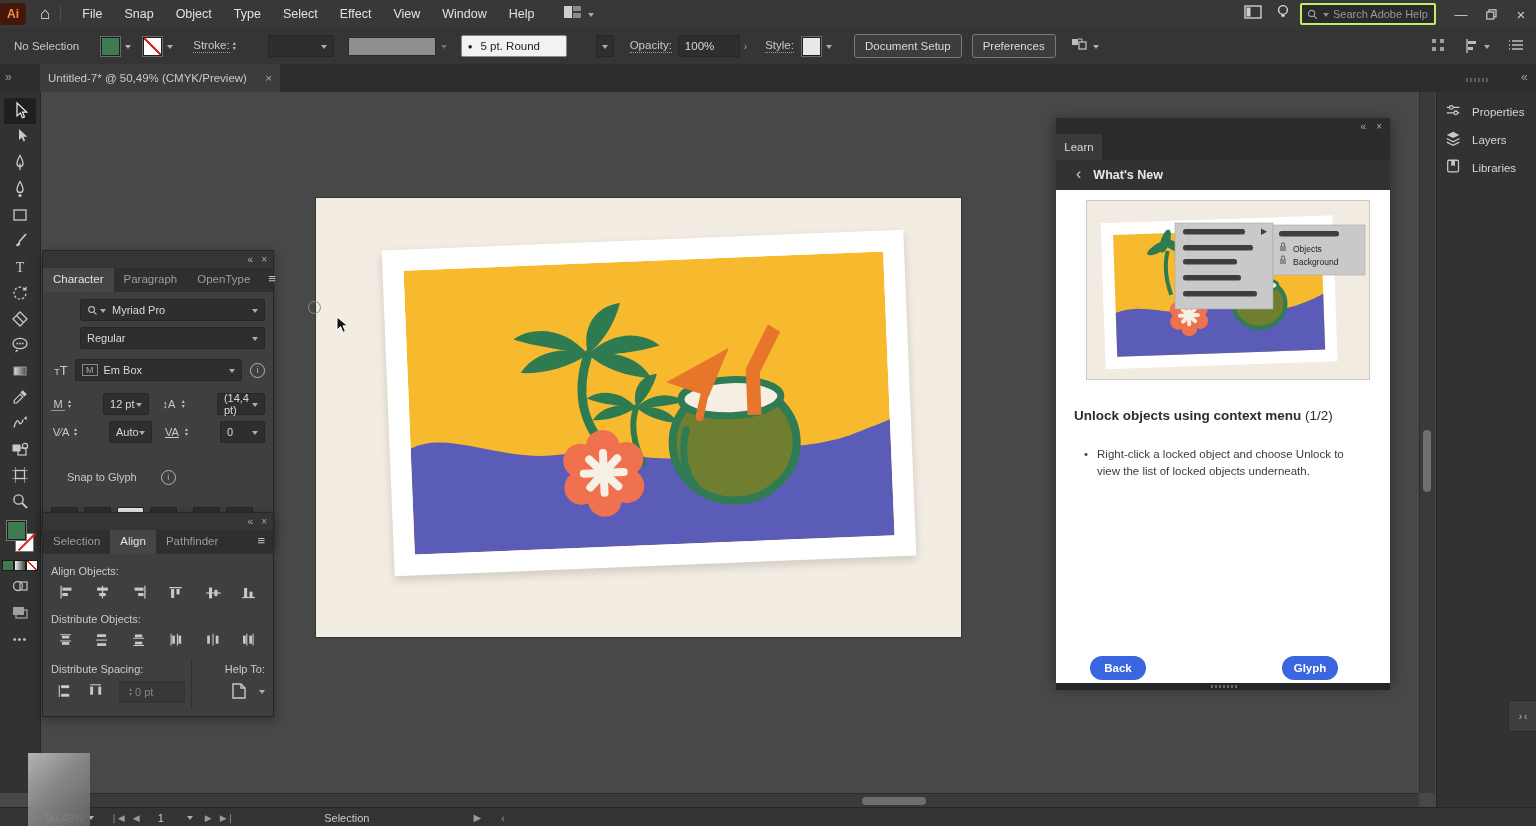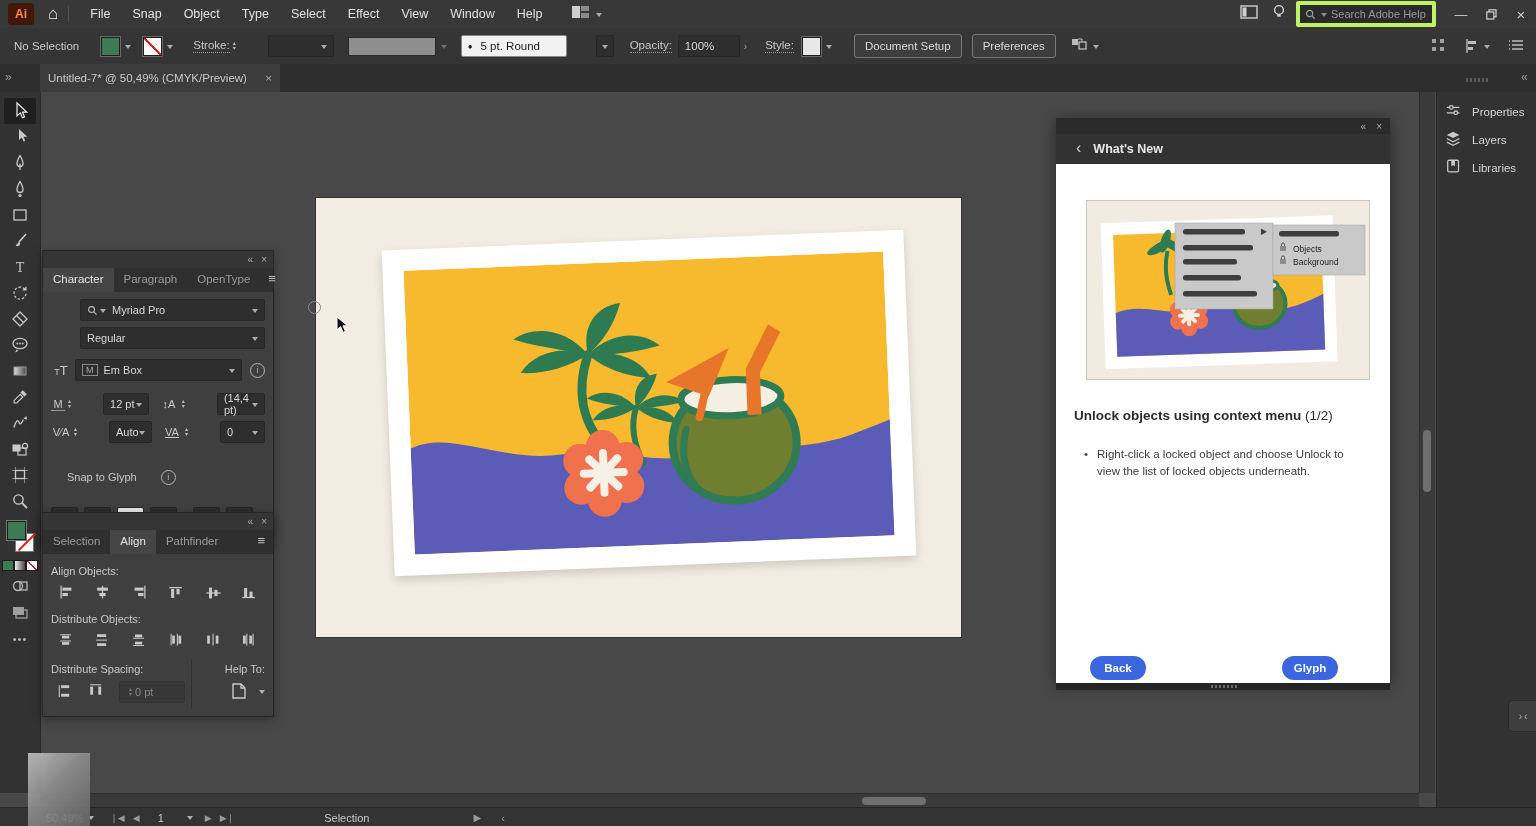--- a/index.html
+++ b/index.html
@@ -2,27 +2,27 @@
 <html><head>
 <meta charset="utf-8">
 <style>
   html,body{margin:0;padding:0;background:#222;}
   #app{position:relative;width:1536px;height:826px;overflow:hidden;
        font-family:"Liberation Sans",sans-serif;background:#484848;
        -webkit-font-smoothing:antialiased;}
   .abs{position:absolute;}
   
   #titlebar{left:0;top:0;width:1536px;height:28px;background:#383838;display:flex;align-items:center;}
-  #ai-logo{width:26px;height:22px;margin-left:8px;background:#43170a;border-radius:3px;
+  #ai-logo{width:26px;height:22px;margin-left:0;background:#43170a;border-radius:3px;
            color:#ff8a3c;font-weight:bold;font-size:12px;display:flex;align-items:center;justify-content:center;}
   .home{color:#e6e6e6;font-size:17px;margin-left:14px;}
   .vsep{width:1px;height:16px;background:#4f4f4f;margin:0 10px;}
   .menu-item{color:#e2e2e2;font-size:12.5px;padding:0 11px;cursor:default;}
   #tb-right{margin-left:auto;display:flex;align-items:center;}
-  #searchbox{width:122px;height:18px;background:#2a2a2a;border:4px solid #bef264;border-radius:2px;
+  #searchbox{width:122px;height:18px;background:#2a2a2a;border:2px solid #bef264;border-radius:2px;
              display:flex;align-items:center;padding:0 5px;margin:0 10px;}
   #searchbox span.ph{color:#989898;font-size:11px;margin-left:4px;white-space:nowrap;overflow:hidden;}
   .winbtn{width:30px;height:28px;display:flex;align-items:center;justify-content:center;color:#cfcfcf;font-size:13px;}
   
   #controlbar{left:0;top:28px;width:1536px;height:36px;background:#353535;border-bottom:1px solid #262626;
               display:flex;align-items:center;font-size:11.5px;color:#c8c8c8;}
   .dotted{border-bottom:1px dotted #9a9a9a;padding-bottom:1px;}
   .sw{width:17px;height:17px;border:1px solid #1e1e1e;box-shadow:0 0 0 1px #6a6a6a;}
   .chev{display:inline-block;width:0;height:0;border:3.5px solid transparent;border-top:4.5px solid #adadad;margin-left:5px;transform:translateY(2px);}
   .stepper{display:flex;flex-direction:column;line-height:5px;font-size:6px;color:#bdbdbd;margin:0 3px;}
@@ -681,20 +681,23 @@
         </div>
       </div>
     </div>
   </div>
 
   <div class="abs" id="learn">
     <div id="learn-top">
       <span>«</span>
       <span>×</span>
     </div>
+    <div id="learn-tabs">
+      <span id="learn-tab">Learn</span>
+    </div>
     <div id="learn-nav">
       <span class="back">‹</span>
       <span class="ttl">What's New</span>
     </div>
     <div id="thumb">
       <svg width="280" height="176" viewBox="0 0 280 176">
         <g transform="rotate(-2 140 88)">
           <rect x="16" y="18" width="232" height="146" fill="#ffffff"></rect>
           <rect x="28" y="30" width="208" height="122" fill="#f7ba2f"></rect>
           <path d="M28 108 C55 98 80 114 110 108 C140 102 165 116 195 110 C215 106 228 100 236 96 L236 152 L28 152 Z" fill="#5b5cb8"></path>

